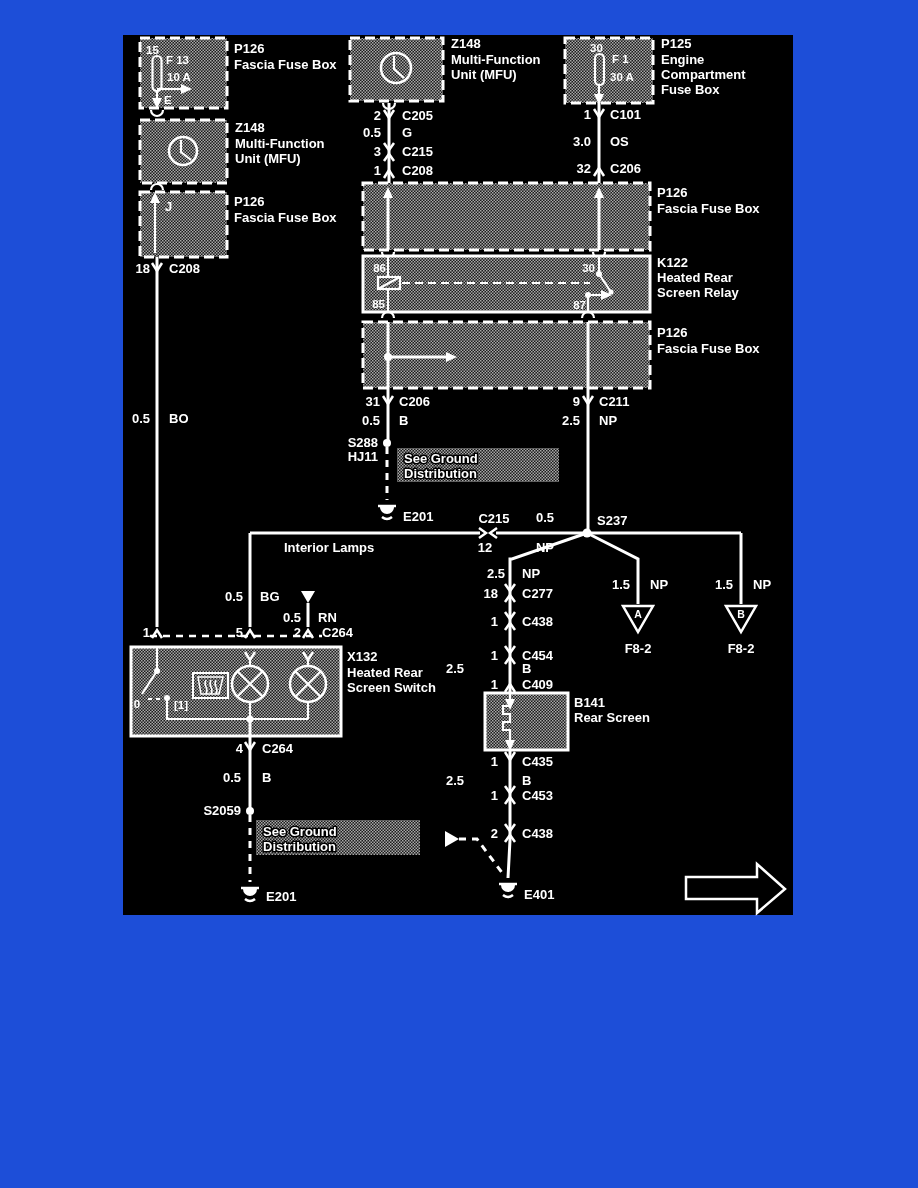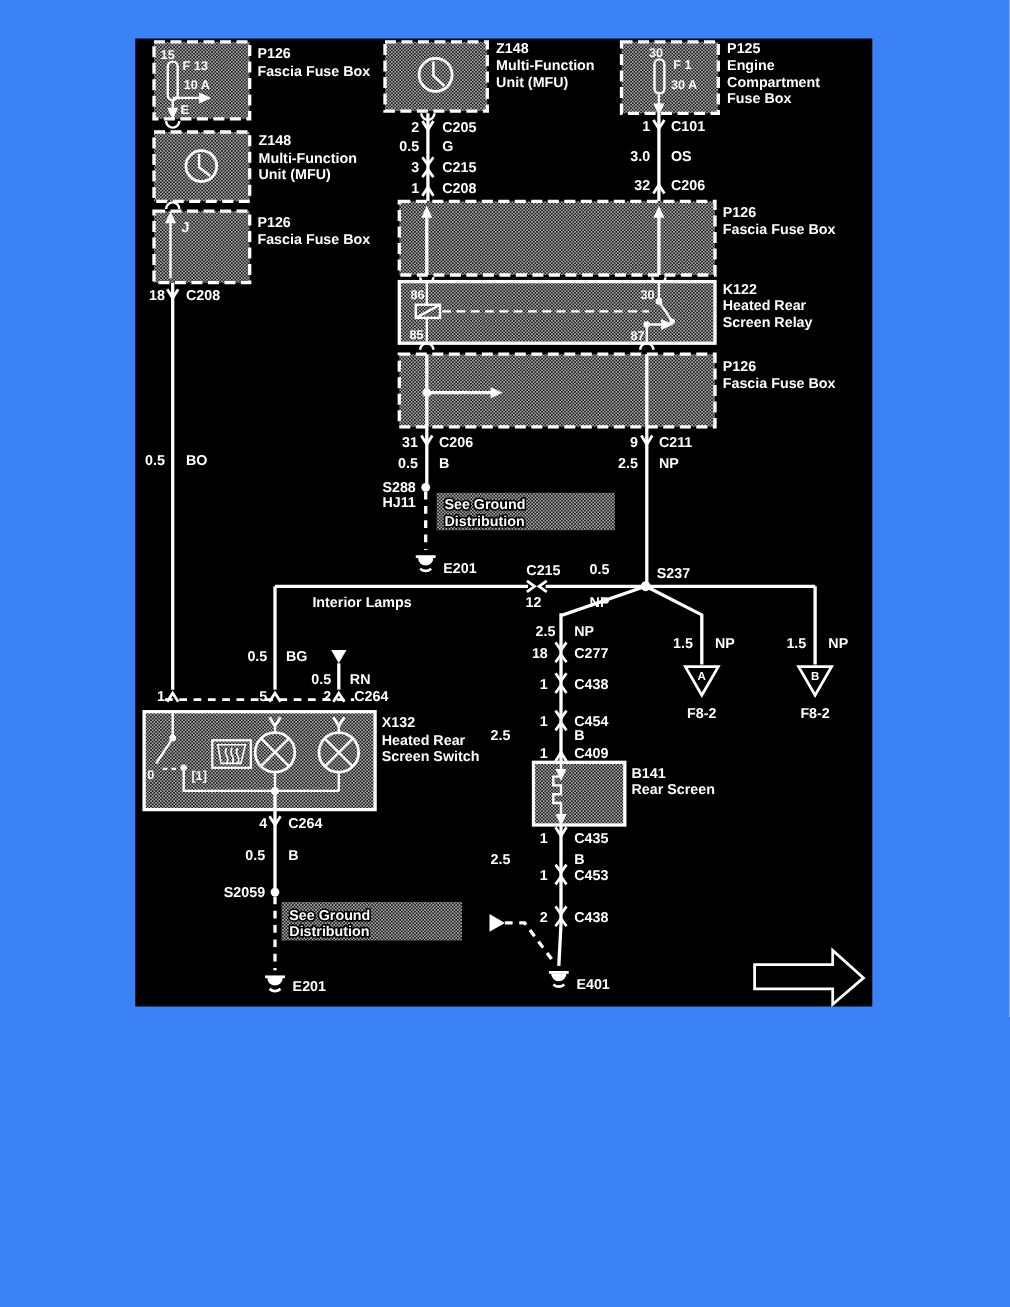--- a/index.html
+++ b/index.html
@@ -1,16 +1,16 @@
 <!DOCTYPE html>
 <html><head>
 <meta charset="utf-8">
 <style>
   html,body{margin:0;padding:0;background:#ffffff;}
-  .page{position:relative;width:918px;height:1188px;background:#3b82f6;overflow:hidden;}
+  .page{position:relative;width:918px;height:1188px;background:#1d4ed8;overflow:hidden;}
   svg{position:absolute;left:0;top:0;}
   .t{font-family:"Liberation Sans",sans-serif;font-weight:bold;font-size:13px;fill:#ffffff;}
   .t12{font-size:11.5px;}
   .t10{font-size:10.5px;}
   .outl{stroke:#000000;stroke-width:3px;paint-order:stroke;stroke-linejoin:round;}
   .w{stroke:#ffffff;stroke-width:3;fill:none;}
   .w2{stroke:#ffffff;stroke-width:2.2;fill:none;}
   .dashbox{fill:url(#ht);stroke:#ffffff;stroke-width:3;stroke-dasharray:10 5;}
   .solidbox{fill:url(#ht);stroke:#ffffff;stroke-width:3;}
   .dashw{stroke:#ffffff;stroke-width:3;fill:none;stroke-dasharray:7 6;}

